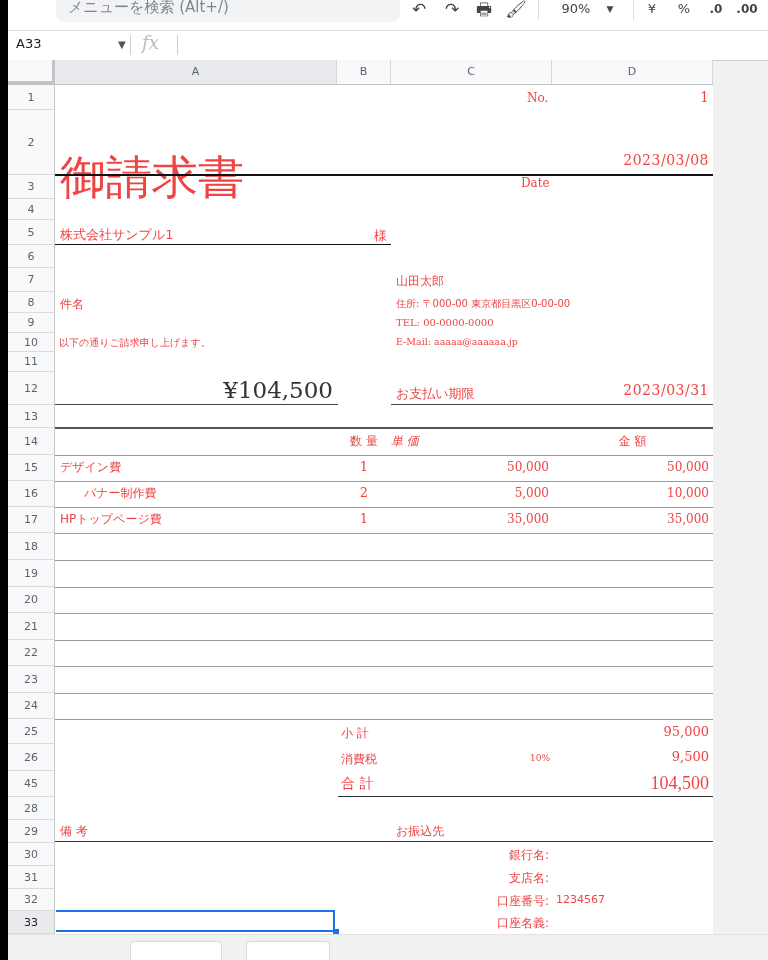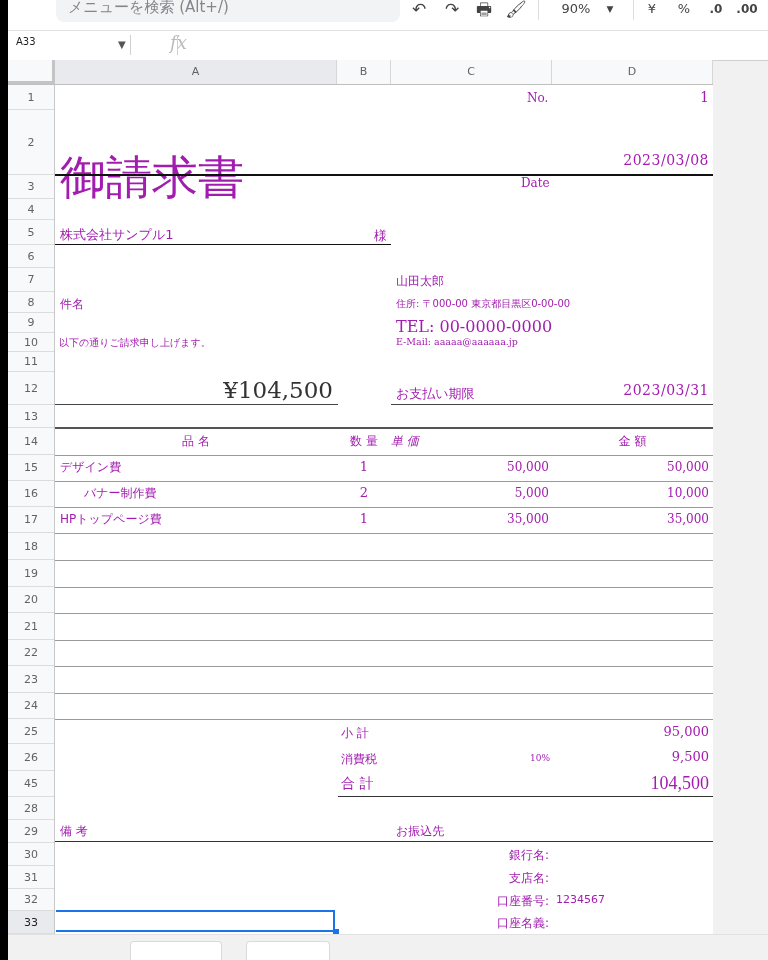--- a/index.html
+++ b/index.html
@@ -6,34 +6,34 @@
   body { width:768px; height:960px; position:relative; overflow:hidden; background:#f1f1f1;
          font-family: "DejaVu Sans", "Liberation Sans", sans-serif; }
   .abs { position:absolute; }
   #leftbar { left:0; top:0; width:8px; height:960px; background:#000; }
   #toolbar { left:8px; top:0; width:760px; height:30px; background:#fff; }
   #menu-search { left:48px; top:-8px; width:344px; height:30px; background:#f1f3f4; border-radius:8px; }
   #menu-search span { position:absolute; left:12px; top:6px; font-size:15px; color:#80868b; }
   .tb-icon { position:absolute; top:0; height:22px; font-size:17px; color:#444; line-height:18px; text-align:center; }
   .tb-sep { position:absolute; top:0; width:1px; height:20px; background:#dadce0; }
   #formula-bar { left:8px; top:30px; width:760px; height:29px; background:#fff; border-top:1px solid #e0e0e0; border-bottom:1px solid #d0d0d0; }
-  #namebox { position:absolute; left:8px; top:5px; font-size:10px; color:#222; }
+  #namebox { position:absolute; left:8px; top:5px; font-size:13px; color:#222; }
   #namebox-arrow { position:absolute; left:110px; top:8px; font-size:10px; color:#555; }
   #fx-sep1 { position:absolute; left:122px; top:4px; width:1px; height:20px; background:#d0d0d0; }
-  #fx { position:absolute; left:134px; top:1px; font-family:"DejaVu Serif", serif; font-style:italic; font-size:18px; color:#bbb;margin-left:28px; }
+  #fx { position:absolute; left:134px; top:1px; font-family:"DejaVu Serif", serif; font-style:italic; font-size:18px; color:#bbb; }
   #fx-sep2 { position:absolute; left:169px; top:4px; width:1px; height:20px; background:#d0d0d0; }
 
   #col-headers { left:8px; top:60px; width:705px; height:24px; background:#f8f9fa; border-bottom:1px solid #c0c0c0; }
   .colh { position:absolute; top:0; height:24px; line-height:24px; text-align:center; font-size:11px; color:#5f6368; border-right:1px solid #d6d6d6; box-sizing:border-box; }
   #corner { position:absolute; left:0; top:0; width:47px; height:24px; background:#f8f9fa; border-right:3px solid #c4c4c4; border-bottom:3px solid #c4c4c4; box-sizing:border-box; }
   #rowhead-col { left:8px; top:85px; width:47px; height:849px; background:#f8f9fa; border-right:1px solid #c8c8c8; box-sizing:border-box; }
   .rowh { position:absolute; left:0; width:46px; text-align:center; font-size:11px; color:#5f6368; border-bottom:1px solid #dcdcdc; box-sizing:border-box; display:flex; align-items:center; justify-content:center; }
   .rowh.sel { background:#e8eaed; color:#202124; }
   #sheet { left:55px; top:85px; width:658px; height:849px; background:#fff; }
-  .cell { position:absolute; white-space:nowrap; color:#a21caf; font-family:"DejaVu Serif", "Liberation Serif", serif; }
+  .cell { position:absolute; white-space:nowrap; color:#ef4444; font-family:"DejaVu Serif", "Liberation Serif", serif; }
   .sans { font-family:"DejaVu Sans", "Liberation Sans", sans-serif; }
   .line { position:absolute; background:#333; }
   .gline { position:absolute; background:#9a9a9a; height:1px; }
   #bottom { left:8px; top:934px; width:760px; height:26px; background:#f1f1f1; border-top:1px solid #e2e2e2; }
   .tabstub { position:absolute; top:6px; height:20px; background:#fff; border:1px solid #dadada; border-bottom:none; border-radius:4px 4px 0 0; }
 </style>
 </head>
 <body>
 
 <div class="abs" id="leftbar"></div>
@@ -118,34 +118,33 @@
   <span class="cell" style="left:466px;top:71px;font-size:12px;margin-top:20px;">Date</span>
   <span class="cell" style="right:4px;top:67px;font-size:14px;letter-spacing:0.5px;">2023/03/08</span>
   <div class="line" style="left:0;top:89px;width:658px;height:2px;background:#111;"></div>
 
   <span class="cell sans" style="left:5px;top:141px;font-size:13px;">株式会社サンプル1</span>
   <span class="cell sans" style="left:319px;top:142px;font-size:13px;">様</span>
   <div class="line" style="left:0;top:159px;width:336px;height:1px;background:#111;"></div>
 
   <span class="cell sans" style="left:341px;top:188px;font-size:12px;">山田太郎</span>
   <span class="cell sans" style="left:341px;top:212px;font-size:10px;">住所: 〒000-00 東京都目黒区0-00-00</span>
-  <span class="cell" style="left:341px;top:232px;font-size:16px;">TEL: 00-0000-0000</span>
+  <span class="cell" style="left:341px;top:232px;font-size:10px;">TEL: 00-0000-0000</span>
   <span class="cell" style="left:341px;top:251px;font-size:9.5px;">E-Mail: aaaaa@aaaaaa.jp</span>
 
   <span class="cell sans" style="left:5px;top:211px;font-size:12px;">件名</span>
   <span class="cell sans" style="left:4px;top:251px;font-size:10px;">以下の通りご請求申し上げます。</span>
 
   <span class="cell" style="right:380px;top:292px;font-size:23px;color:#333;">¥104,500</span>
   <div class="line" style="left:0;top:319px;width:283px;height:1px;background:#444;"></div>
   <span class="cell sans" style="left:341px;top:300px;font-size:13px;">お支払い期限</span>
   <span class="cell" style="right:4px;top:297px;font-size:14px;letter-spacing:0.5px;">2023/03/31</span>
   <div class="line" style="left:336px;top:319px;width:322px;height:1px;background:#444;"></div>
 
   <div class="line" style="left:0;top:342px;width:658px;height:2px;background:#555;"></div>
-  <span class="cell sans" style="left:0;width:282px;text-align:center;top:348px;font-size:12px;">品 名</span>
   <span class="cell sans" style="left:282px;width:54px;text-align:center;top:348px;font-size:12px;">数 量</span>
   <span class="cell sans" style="left:336px;width:161px;top:348px;font-size:12px;font-style:italic;">単 価</span>
   <span class="cell sans" style="left:497px;width:161px;text-align:center;top:348px;font-size:12px;">金 額</span>
   <div class="gline" style="left:0;top:370px;width:658px;"></div>
 
   <div>
     <span class="cell sans" style="left:5px;top:374px;font-size:12px;">デザイン費</span>
     <span class="cell" style="left:282px;width:54px;text-align:center;top:374px;font-size:13px;">1</span>
     <span class="cell" style="right:164px;top:375px;font-size:12px;">50,000</span>
     <span class="cell" style="right:4px;top:375px;font-size:12px;">50,000</span>

